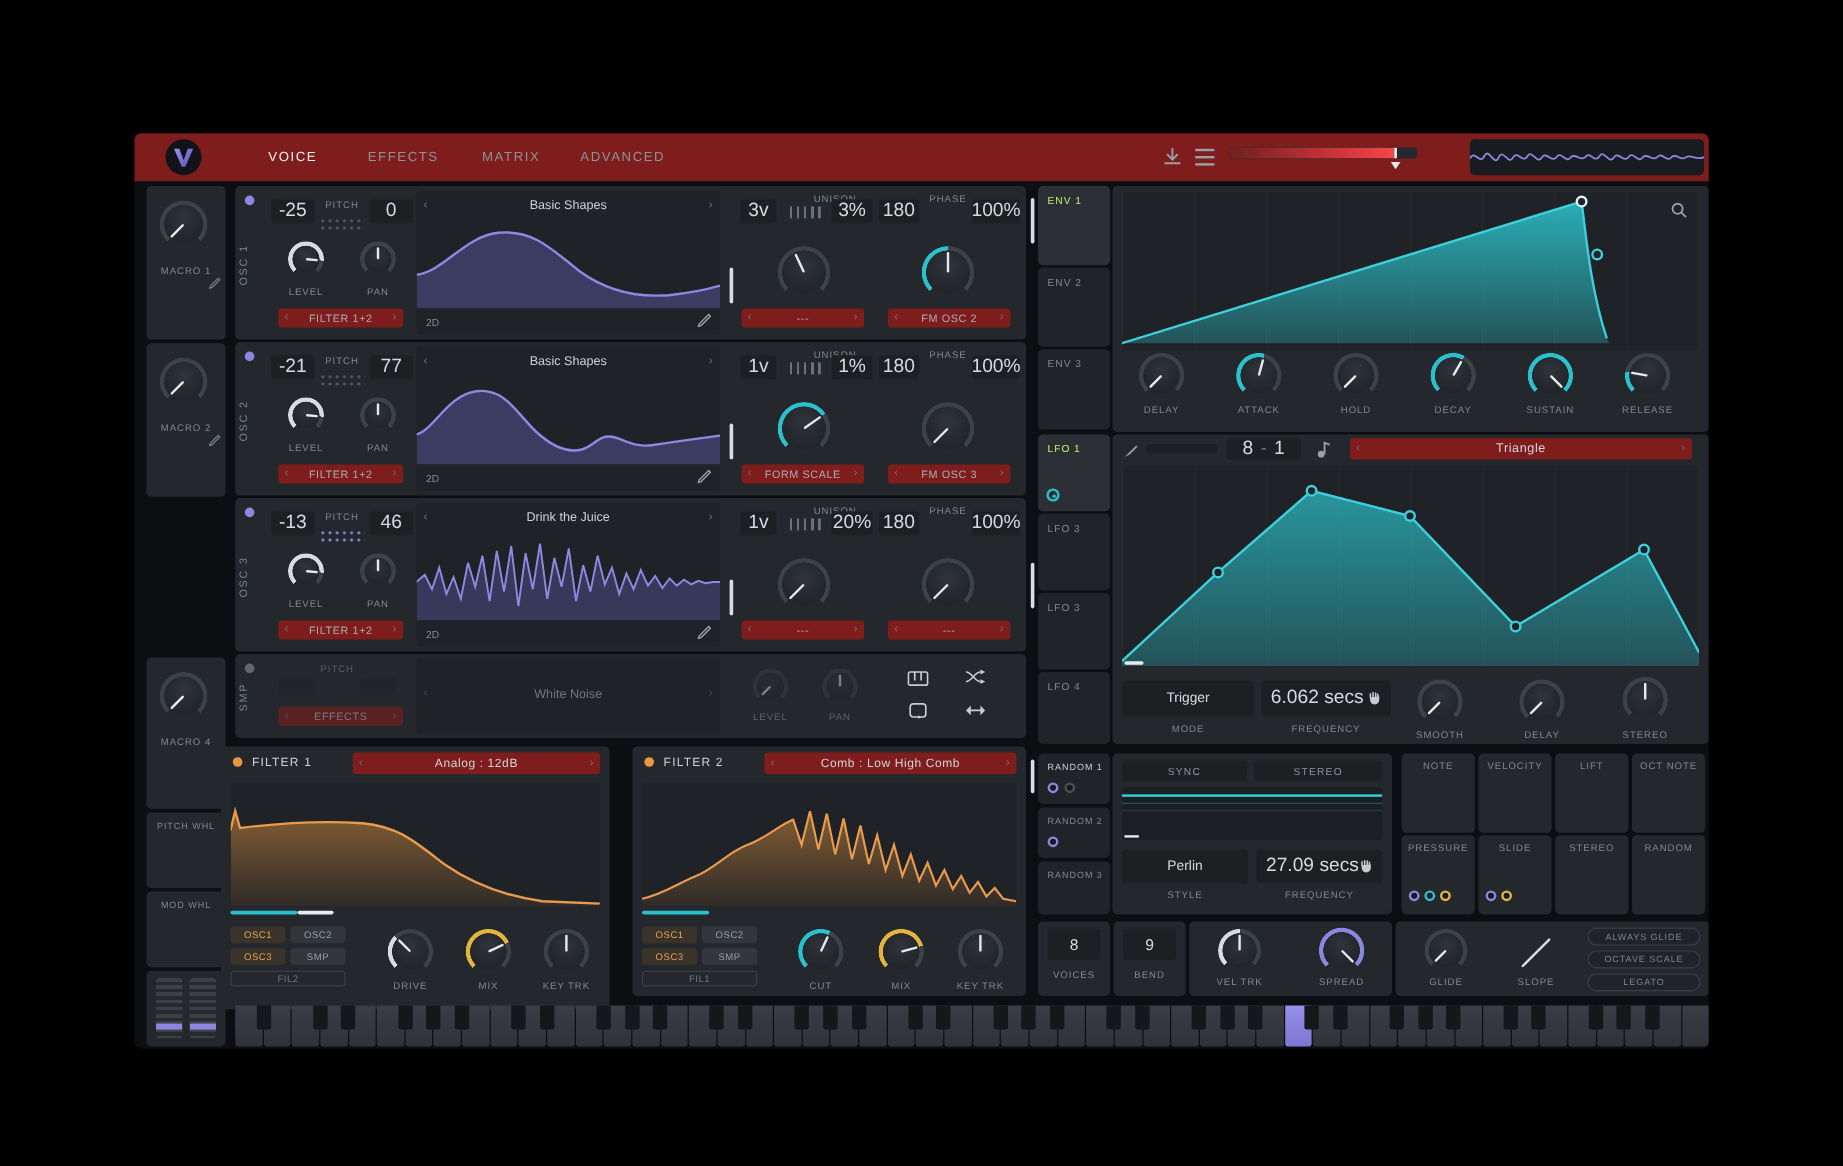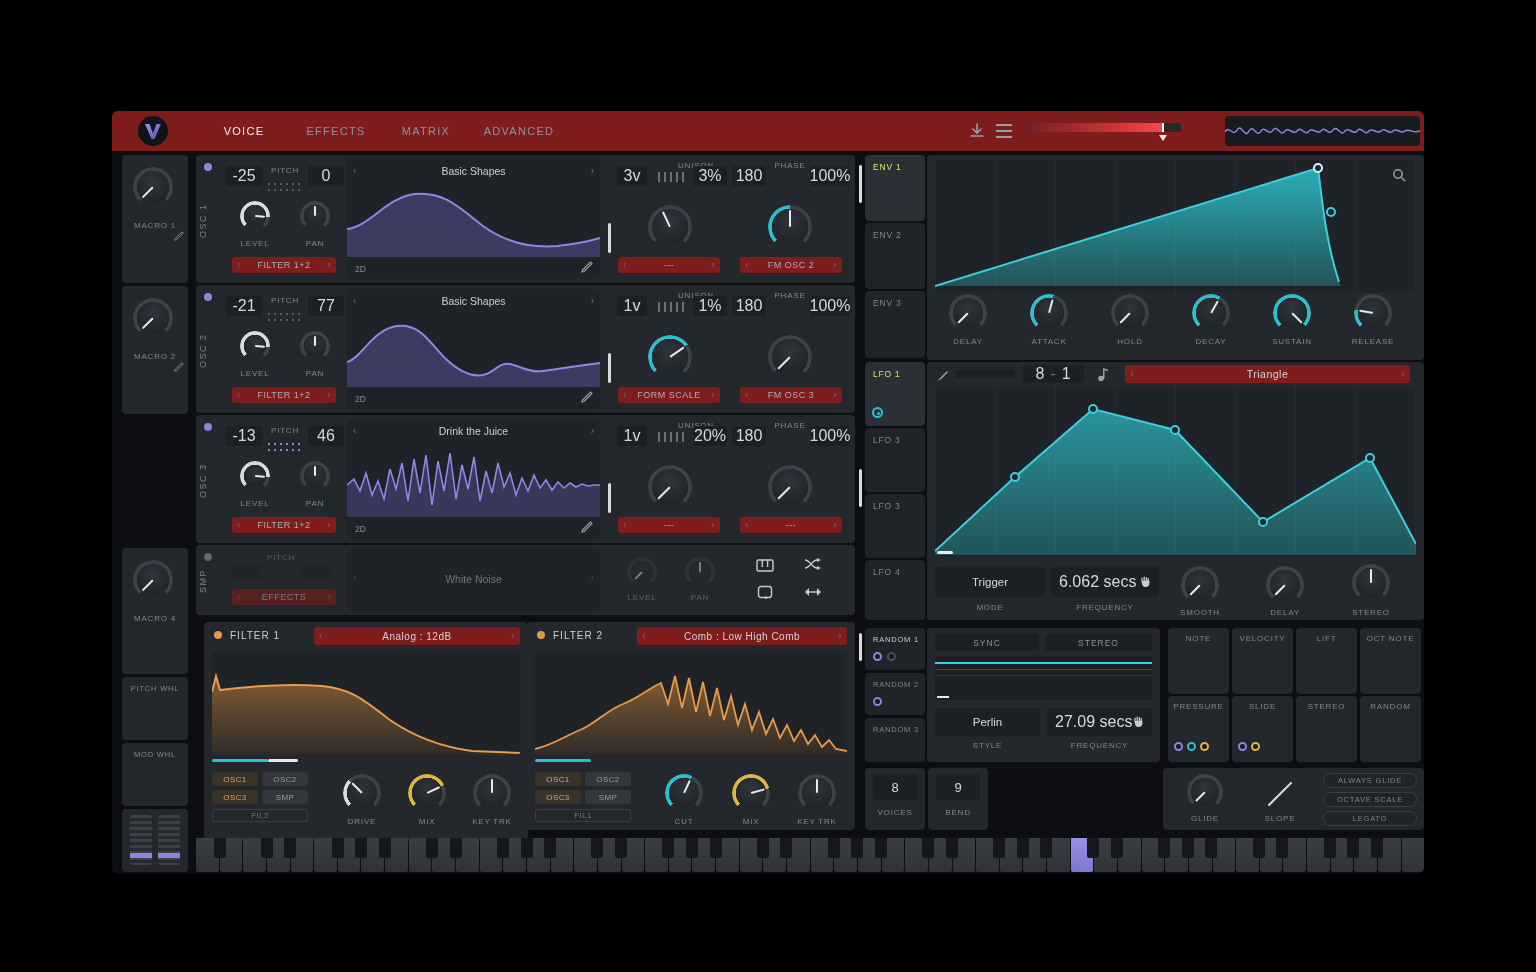--- a/index.html
+++ b/index.html
@@ -629,37 +629,51 @@
     </div>
 
   <section class="panel" style="left:753px;top:657px;width:60px;height:62px">
     <div class="val" style="left:8px;top:6px;width:44px;height:26px;font-size:13px">8</div>
     <div class="lbl" style="left:0;right:0;top:40px">VOICES</div>
   </section>
   <section class="panel" style="left:816px;top:657px;width:60px;height:62px">
     <div class="val" style="left:8px;top:6px;width:44px;height:26px;font-size:13px">9</div>
     <div class="lbl" style="left:0;right:0;top:40px">BEND</div>
   </section>
+  <section class="panel" style="left:879px;top:657px;width:169px;height:62px">
+    <div class="knob" style="left:24px;top:6px;width:36px;height:36px;--a:135deg;--r:0deg">
+        <i class="ring"></i>
+        <i class="body"></i>
+        <i class="ptr"></i>
+      </div>
+    <div class="lbl" style="left:6px;top:46px;width:72px">VEL TRK</div>
+    <div class="knob" style="left:108px;top:5px;width:38px;height:38px;--c:#8d86e0;--a:270deg;--r:135deg">
+        <i class="ring"></i>
+        <i class="body"></i>
+        <i class="ptr"></i>
+      </div>
+    <div class="lbl" style="left:90px;top:46px;width:74px">SPREAD</div>
+  </section>
   <section class="panel" style="left:1051px;top:657px;width:261px;height:62px">
     <div class="knob" style="left:24px;top:6px;width:36px;height:36px;--a:0deg;--r:-135deg">
         <i class="ring"></i>
         <i class="body"></i>
         <i class="ptr"></i>
       </div>
     <div class="lbl" style="left:12px;top:46px;width:60px">GLIDE</div>
     <svg class="abs" style="left:99px;top:8px" width="36" height="36" viewBox="0 0 36 36">
         <path d="M7,29 L29,7" stroke="#d8dbe0" stroke-width="2" stroke-linecap="round"></path>
       </svg>
     <div class="lbl" style="left:87px;top:46px;width:60px">SLOPE</div>
     <div class="toggle" style="left:160px;top:5px;width:94px;height:15px">ALWAYS GLIDE</div>
     <div class="toggle" style="left:160px;top:24px;width:94px;height:15px">OCTAVE SCALE</div>
     <div class="toggle" style="left:160px;top:43px;width:94px;height:15px">LEGATO</div>
   </section>
 
-  <section class="panel" style="left:92px;top:511px;width:324px;height:219px">
+  <section class="panel" style="left:72px;top:511px;width:324px;height:219px">
     <span class="dot" style="left:10px;top:9px;background:#e8973f"></span>
     <div class="f-title">FILTER 1</div>
     <div class="sel" style="left:110px;top:5px;width:206px;height:18px;font-size:10px;color:#cfd3d9">
         <i class="chev chev-l"></i>
         <span class="mid">Analog : 12dB</span>
         <i class="chev chev-r"></i>
       </div>
     <div class="display" style="left:8px;top:30px;width:308px;height:103px">
       <svg width="308" height="103" viewBox="0 0 308 103">
         <defs>

